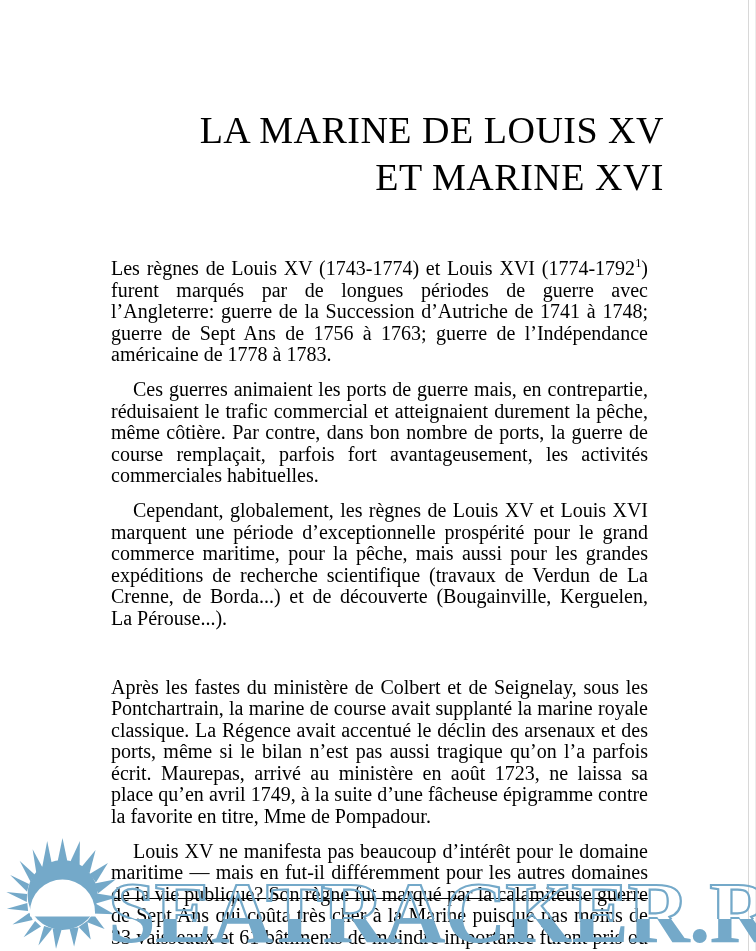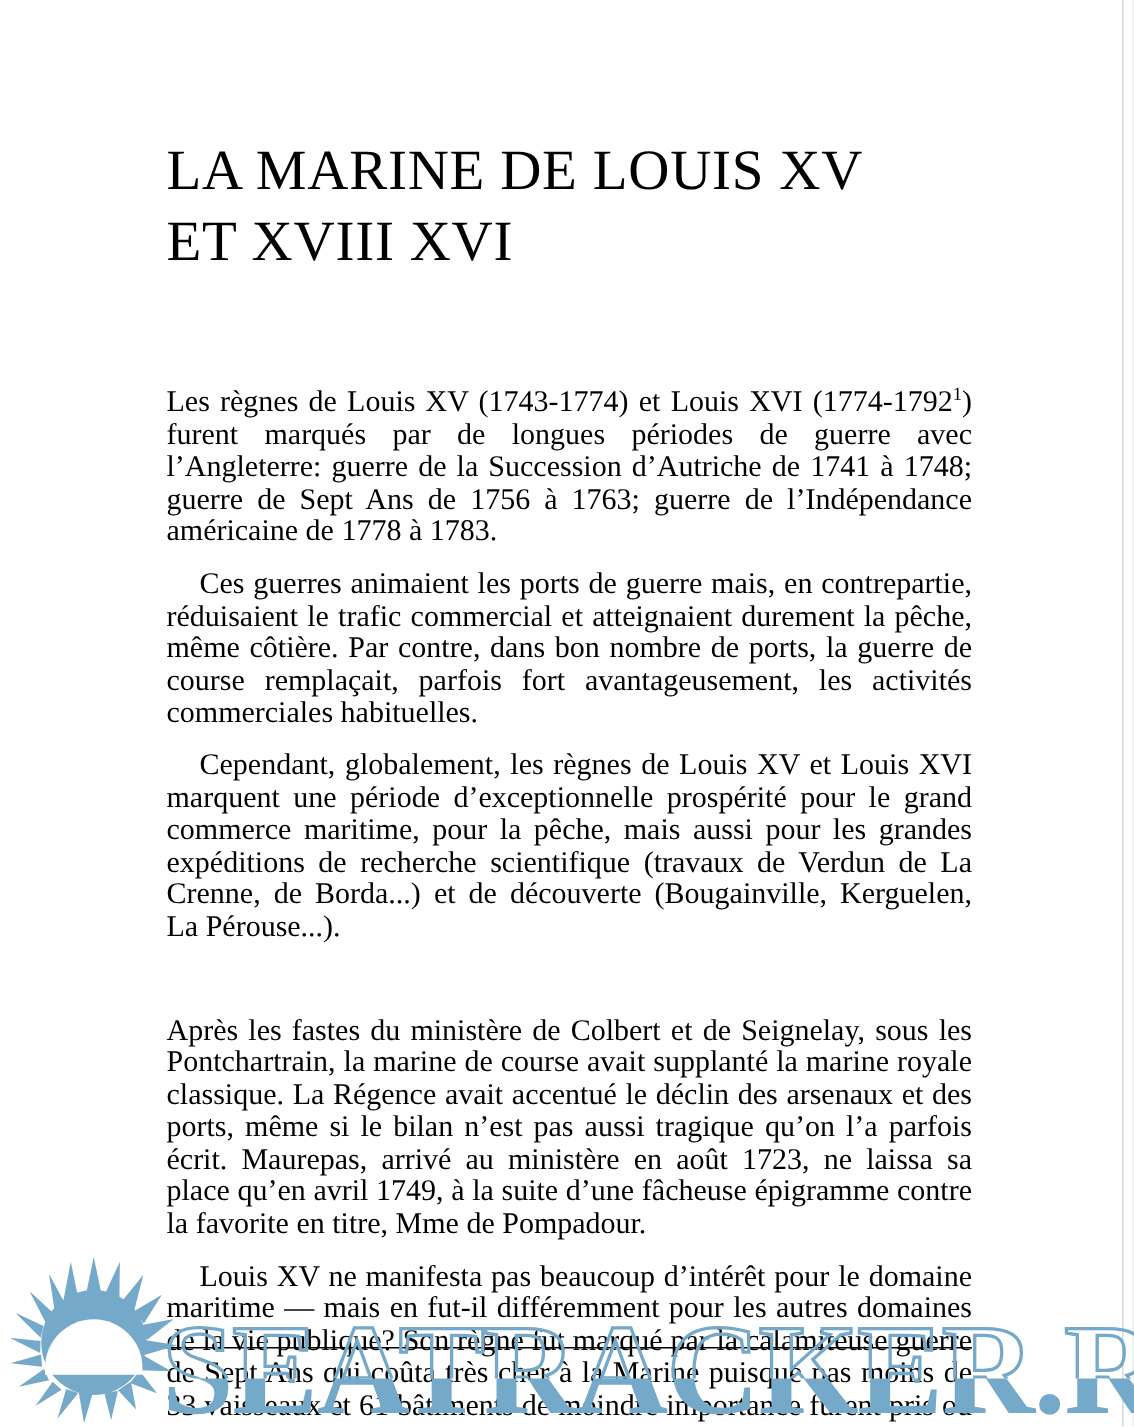--- a/index.html
+++ b/index.html
@@ -41,22 +41,22 @@
     left: 111px;
     top: 0;
     width: 537px;
   }
 
   h1.doc-title {
     font-weight: normal;
     font-size: 38px;
     line-height: 47px;
     letter-spacing: 0.5px;
-    text-align: left;
-    margin: 0;
+    text-align: right;
+    margin: 16px;
     padding: 0;
     position: absolute;
     left: 0;
     top: 91px;
     width: 537px;
   }
   h1.doc-title .title-line {
     display: block;
   }
 
@@ -159,21 +159,21 @@
 
 <div id="page">
 
   <div id="page-edge"></div>
   <div id="page-edge-2"></div>
 
   <div class="content">
 
     <h1 class="doc-title">
       <span class="title-line">LA MARINE DE LOUIS XV</span>
-      <span class="title-line">ET XVIII XVI</span>
+      <span class="title-line">ET MARINE XVI</span>
     </h1>
 
     <div class="body-block">
 
       <p class="para"><span>Les règnes de  Louis XV (1743-1774) et Louis XVI (1774-1792</span><sup class="fn">1</sup><span>) furent marqués par de longues périodes de guerre avec l’Angleterre: guerre de la Succession d’Autriche de 1741 à 1748; guerre de Sept Ans de 1756 à 1763; guerre de l’Indépendance américaine de 1778 à 1783.</span></p>
 
       <p class="para indent">Ces guerres animaient les ports de guerre mais, en contrepartie, réduisaient le trafic commercial et atteignaient durement la pêche, même côtière. Par contre, dans bon nombre de ports, la guerre de course remplaçait, parfois fort avantageusement, les activités commerciales habituelles.</p>
 
       <p class="para indent">Cependant, globalement, les règnes de Louis XV et Louis XVI marquent une période d’exceptionnelle prospérité pour le grand commerce maritime, pour la pêche, mais aussi pour les grandes expéditions de recherche scientifique (travaux de Verdun de La Crenne, de Borda...) et de découverte (Bougainville, Kerguelen, La Pérouse...).</p>
 

